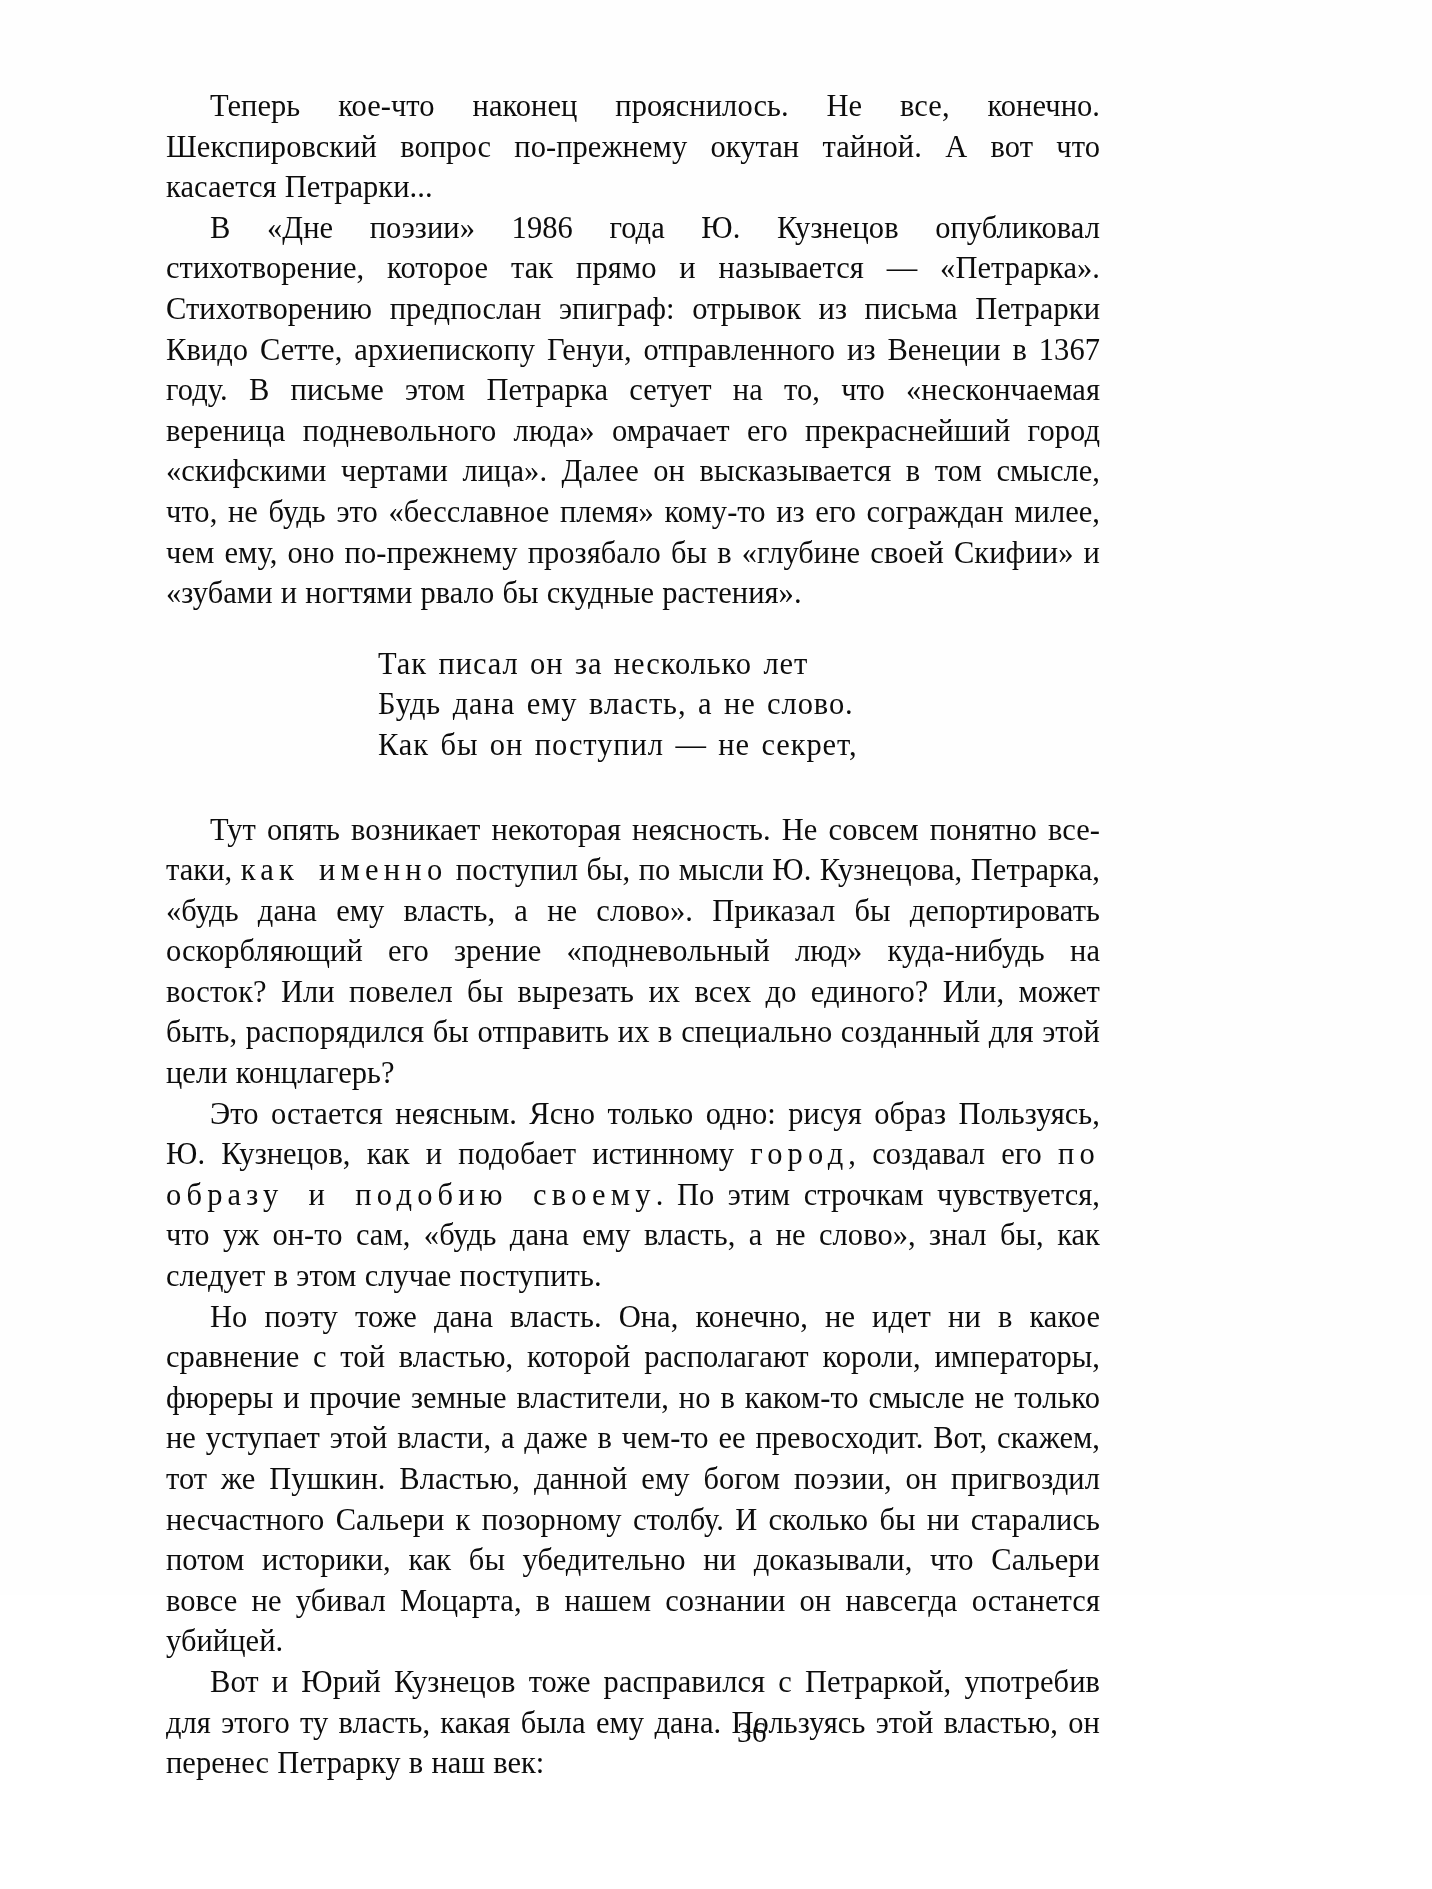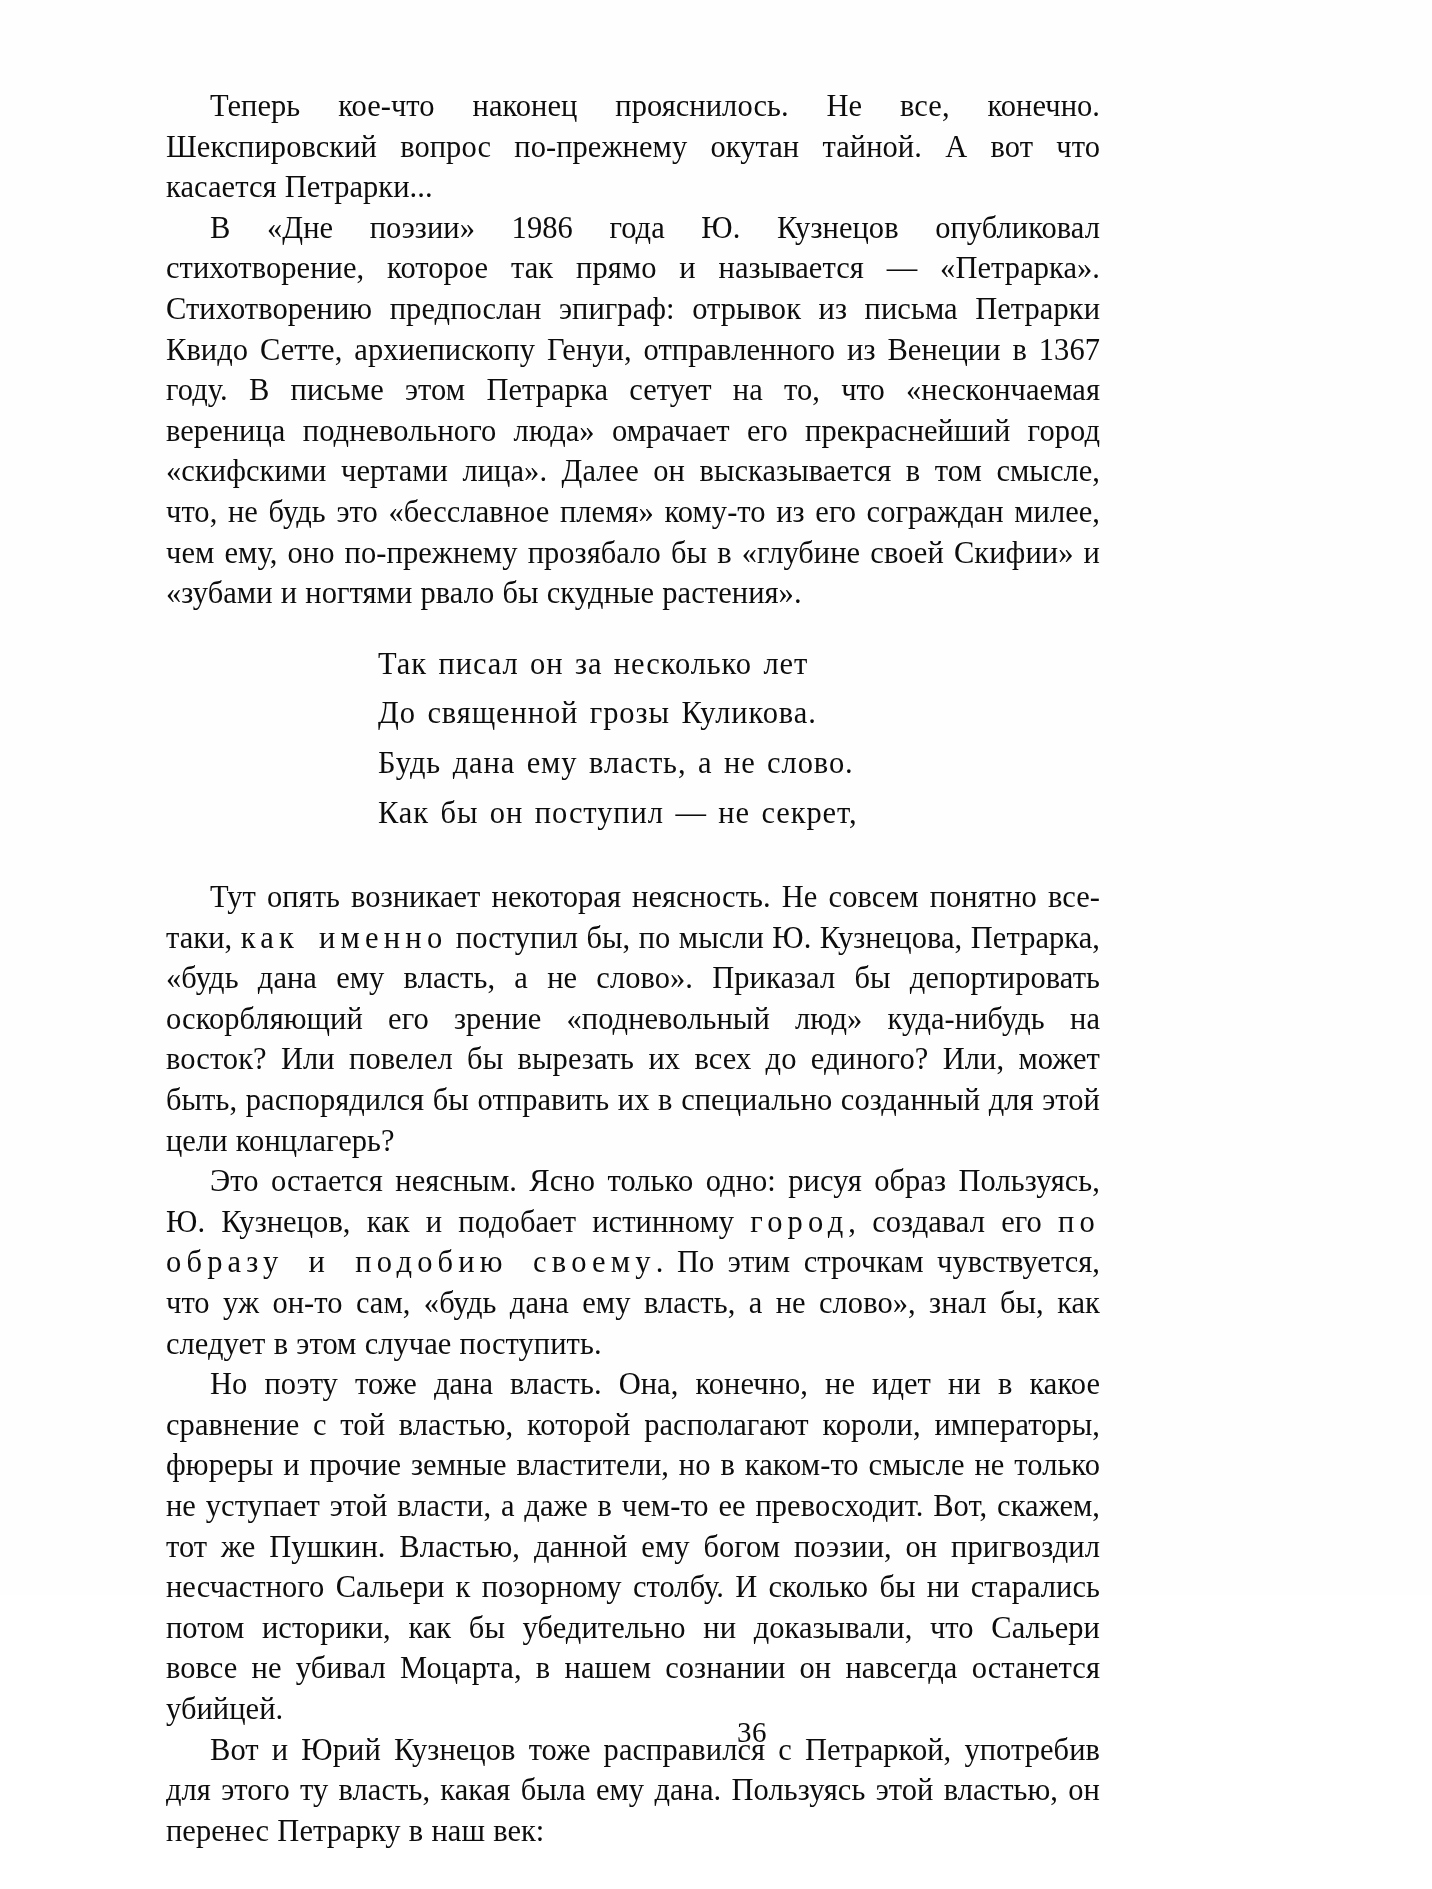--- a/index.html
+++ b/index.html
@@ -58,21 +58,20 @@
     margin-bottom: 44px;
     padding-left: 212px;
   }
 
   .verse-line {
     font-size: 30.5px;
     line-height: 40.6px;
     letter-spacing: 0.9px;
     word-spacing: 3px;
     white-space: pre;
-    margin-top: 9px;
   }
 
   .page-number {
     position: absolute;
     left: 0;
     top: 1715px;
     width: 1432px;
     text-align: center;
     font-size: 29px;
     line-height: 34px;
@@ -87,21 +86,20 @@
 
   <div class="text-column">
 
     <p class="para">Теперь кое-что наконец прояснилось. Не все, конечно. Шекспировский вопрос по-прежнему окутан тайной. А вот что касается Петрарки...</p>
 
     <p class="para">В «Дне поэзии» 1986 года Ю. Кузнецов опубликовал стихотворение, которое так прямо и называется — «Петрарка». Стихотворению предпослан эпиграф: отрывок из письма Петрарки Квидо Сетте, архиепископу Генуи, отправленного из Венеции в 1367 году. В письме этом Петрарка сетует на то, что «нескончаемая вереница подневольного люда» омрачает его прекраснейший город «скифскими чертами лица». Далее он высказывается в том смысле, что, не будь это «бесславное племя» кому-то из его сограждан милее, чем ему, оно по-прежнему прозябало бы в «глубине своей Скифии» и «зубами и ногтями рвало бы скудные растения».</p>
 
 
     <div class="verse-block">
       <div class="verse-line">Так писал он за несколько лет</div>
-      <div class="verse-line">До священной грозы Куликова.</div>
       <div class="verse-line">Будь дана ему власть, а не слово.</div>
       <div class="verse-line">Как бы он поступил — не секрет,</div>
     </div>
 
     <p class="para"><span>Тут опять возникает некоторая неясность. Не совсем понятно все-таки, </span><span class="sp">как именно</span><span> поступил бы, по мысли Ю. Кузнецова, Петрарка, «будь дана ему власть, а не слово». Приказал бы депортировать оскорбляющий его зрение «подневольный люд» куда-нибудь на восток? Или повелел бы вырезать их всех до единого? Или, может быть, распорядился бы отправить их в специально созданный для этой цели концлагерь?</span></p>
 
     <p class="para"><span>Это остается неясным. Ясно только одно: рисуя образ Пользуясь, Ю. Кузнецов, как и подобает истинному </span><span class="sp">город</span><span>, создавал его </span><span class="sp">по образу и подобию своему</span><span>. По этим строчкам чувствуется, что уж он-то сам, «будь дана ему власть, а не слово», знал бы, как следует в этом случае поступить.</span></p>
 
     <p class="para">Но поэту тоже дана власть. Она, конечно, не идет ни в какое сравнение с той властью, которой располагают короли, императоры, фюреры и прочие земные властители, но в каком-то смысле не только не уступает этой власти, а даже в чем-то ее превосходит. Вот, скажем, тот же Пушкин. Властью, данной ему богом поэзии, он пригвоздил несчастного Сальери к позорному столбу. И сколько бы ни старались потом историки, как бы убедительно ни доказывали, что Сальери вовсе не убивал Моцарта, в нашем сознании он навсегда останется убийцей.</p>
 

